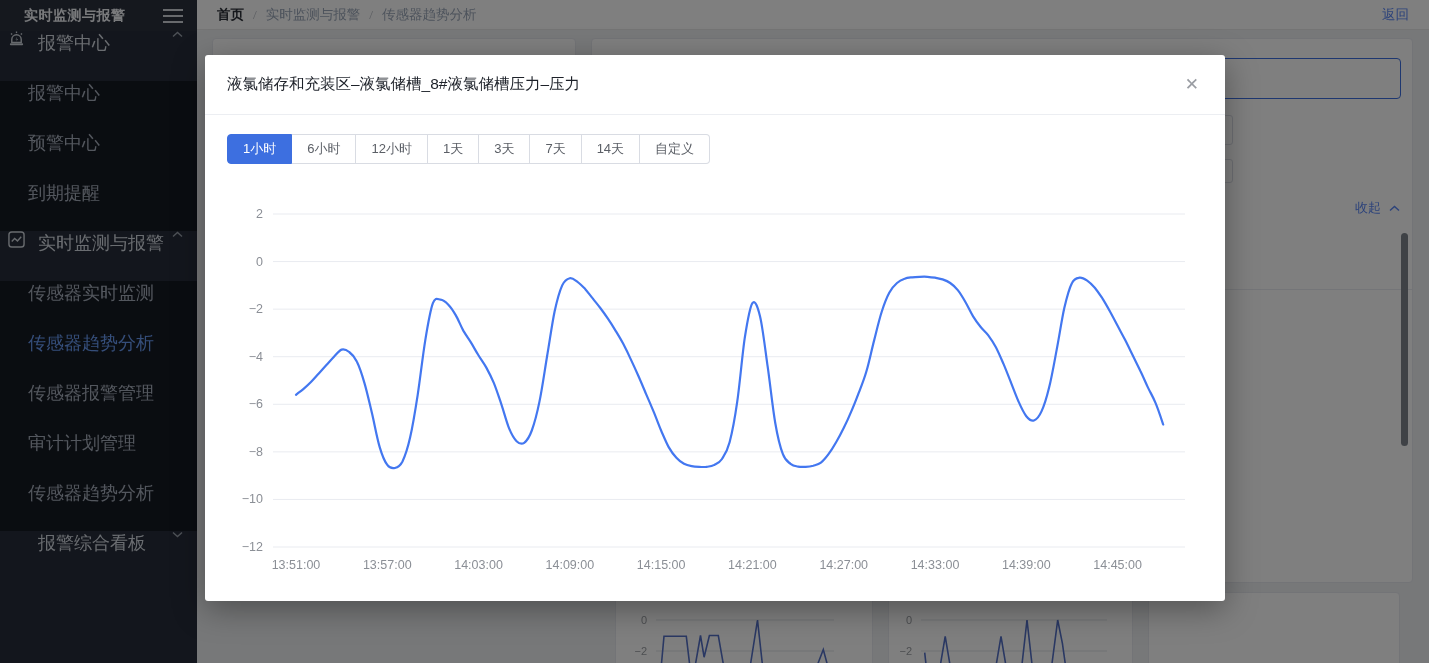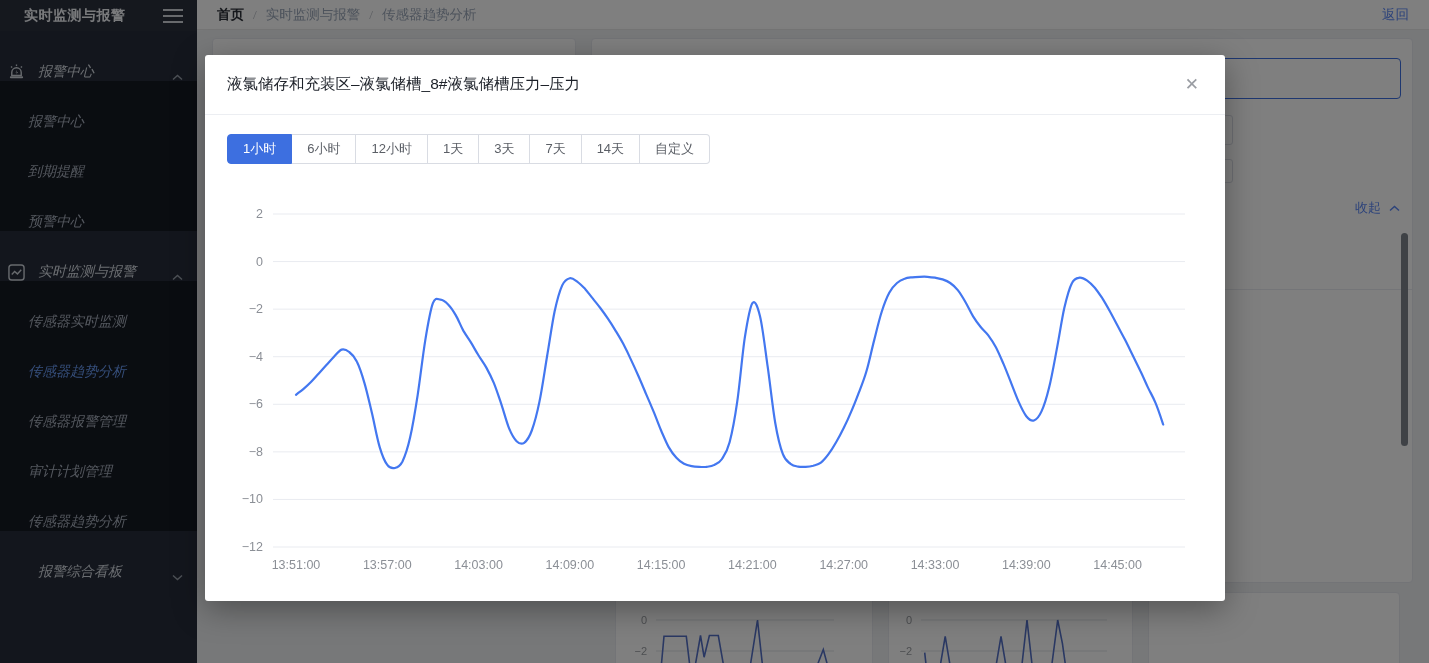--- a/index.html
+++ b/index.html
@@ -8,21 +8,21 @@
 
   .app { position:relative; width:1429px; height:663px; }
 
   
   .sidebar { position:absolute; left:0; top:0; width:197px; height:663px;
     background:#262d3a; z-index:1; }
   .sb-header { height:31px; display:flex; align-items:center; padding:0 14px 0 24px;
     background:#2a303c; }
   .sb-title { color:#f2f4f8; font-size:14px; font-weight:700; letter-spacing:.5px; flex:1; }
   .hamburger { width:20px; height:16px; cursor:pointer; }
-  .menu-row { height:50px; display:flex; align-items:flex-end; font-size:14px; cursor:pointer;font-style:italic; }
+  .menu-row { height:50px; display:flex; align-items:flex-start; font-size:18px; cursor:pointer; }
   .menu-group { padding:0 14px 0 8px; color:#d5dae2; background:#262d3a; }
   .menu-group .g-icon { width:17px; height:17px; margin-right:13px; flex:none; }
   .menu-group .g-label { flex:1; }
   .submenu { background:#151a23; }
   .menu-sub { padding-left:28px; color:#a7afbc; }
   .menu-sub.active { color:#6a9cf5; }
   .chev { width:11px; height:7px; flex:none; }
   .mt8 { margin-top:8px; }
 
   
@@ -100,24 +100,24 @@
         <span class="g-label">报警中心</span>
         <svg class="chev" viewBox="0 0 11 7">
           <polyline points="1,5.5 5.5,1.5 10,5.5" fill="none" stroke="#9aa1ac" stroke-width="1.4"></polyline>
         </svg>
       </div>
       <div class="submenu">
         <div class="menu-row menu-sub">
             <span>报警中心</span>
           </div>
         <div class="menu-row menu-sub">
+            <span>预警中心</span>
+          </div>
+        <div class="menu-row menu-sub">
             <span>到期提醒</span>
-          </div>
-        <div class="menu-row menu-sub">
-            <span>预警中心</span>
           </div>
       </div>
       <div class="menu-row menu-group">
         <svg class="g-icon" viewBox="0 0 18 18">
           <rect x="1" y="1" width="16" height="16" rx="3" fill="none" stroke="#cfd4dc" stroke-width="1.5"></rect>
           <polyline points="4,11 7,8 10,10.5 14,6" fill="none" stroke="#cfd4dc" stroke-width="1.5"></polyline>
         </svg>
         <span class="g-label">实时监测与报警</span>
         <svg class="chev" viewBox="0 0 11 7">
           <polyline points="1,5.5 5.5,1.5 10,5.5" fill="none" stroke="#9aa1ac" stroke-width="1.4"></polyline>

